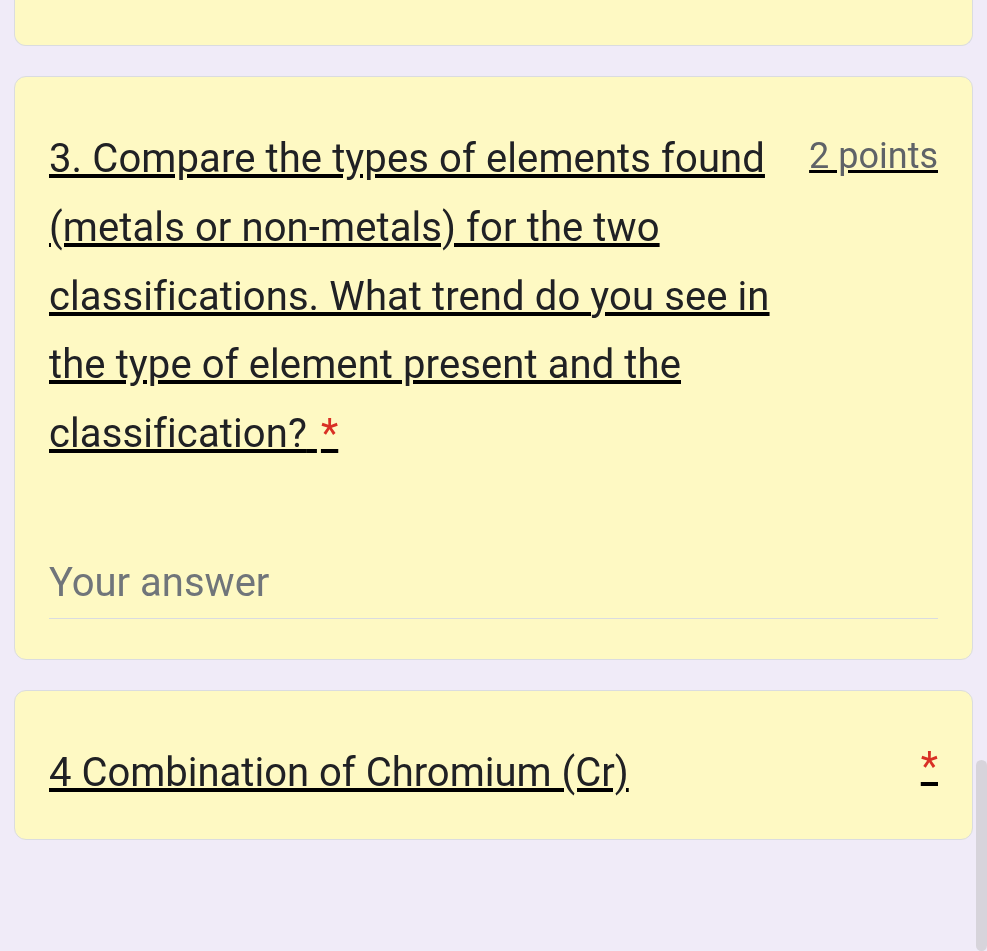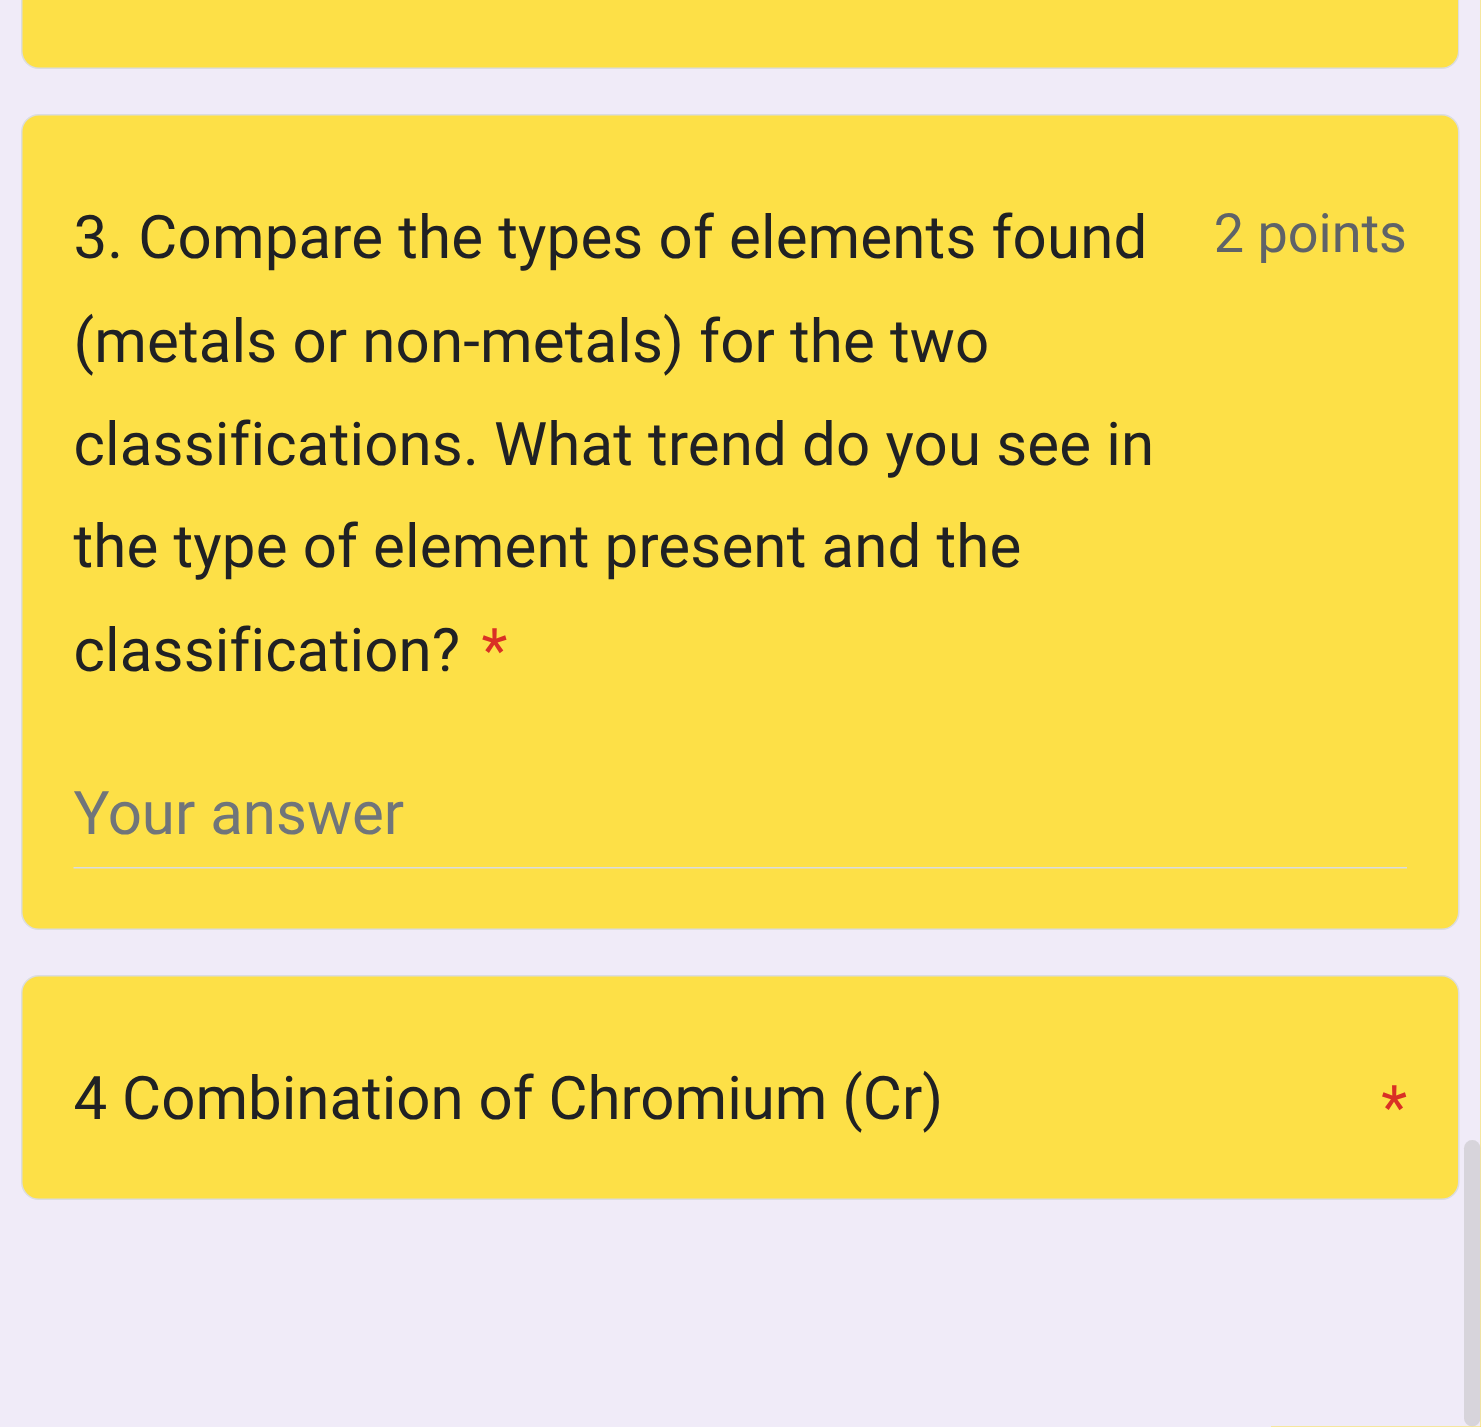--- a/index.html
+++ b/index.html
@@ -9,25 +9,26 @@
   }
   body {
     font-family: 'Roboto', 'Google Sans', Arial, sans-serif;
     background-color: #f0ebf8;
     width: 987px;
     height: 951px;
     overflow: hidden;
     position: relative;
   }
   .card {
-    background-color: #fde047;
+    background-color: #fef9c3;
     border: 1px solid #dadce0;
     border-radius: 12px;
     margin: 0 14px;
     padding: 32px 34px;
+    text-decoration: underline;
   }
   .card-top-sliver {
     height: 46px;
     border-top: none;
     border-top-left-radius: 0;
     border-top-right-radius: 0;
     padding: 0;
     margin-bottom: 30px;
   }
   .question-card {
@@ -55,42 +56,42 @@
   }
   .points {
     color: #5f6368;
     font-size: 36px;
     line-height: 1.5;
     white-space: nowrap;
     margin-top: 4px;
     text-align: center;
   }
   .answer-wrap {
-    margin-top: 44px;
+    margin-top: 84px;
   }
   .answer-input {
     width: 100%;
     border: none;
     border-bottom: 1.5px solid #dadce0;
     font-size: 40px;
     color: #202124;
     padding: 6px 0 12px 0;
     outline: none;
     background: transparent;
     font-family: inherit;
   }
   .answer-input::placeholder {
     color: #70757a;
   }
   .next-card {
     padding-top: 48px;
   }
   .next-question-row {
     display: flex;
-    align-items: flex-end;
+    align-items: flex-start;
   }
   .next-question-text {
     flex: 1;
     font-size: 40px;
     line-height: 1.7;
     color: #202124;
     white-space: nowrap;
     overflow: hidden;
   }
   .scrollbar-track {

